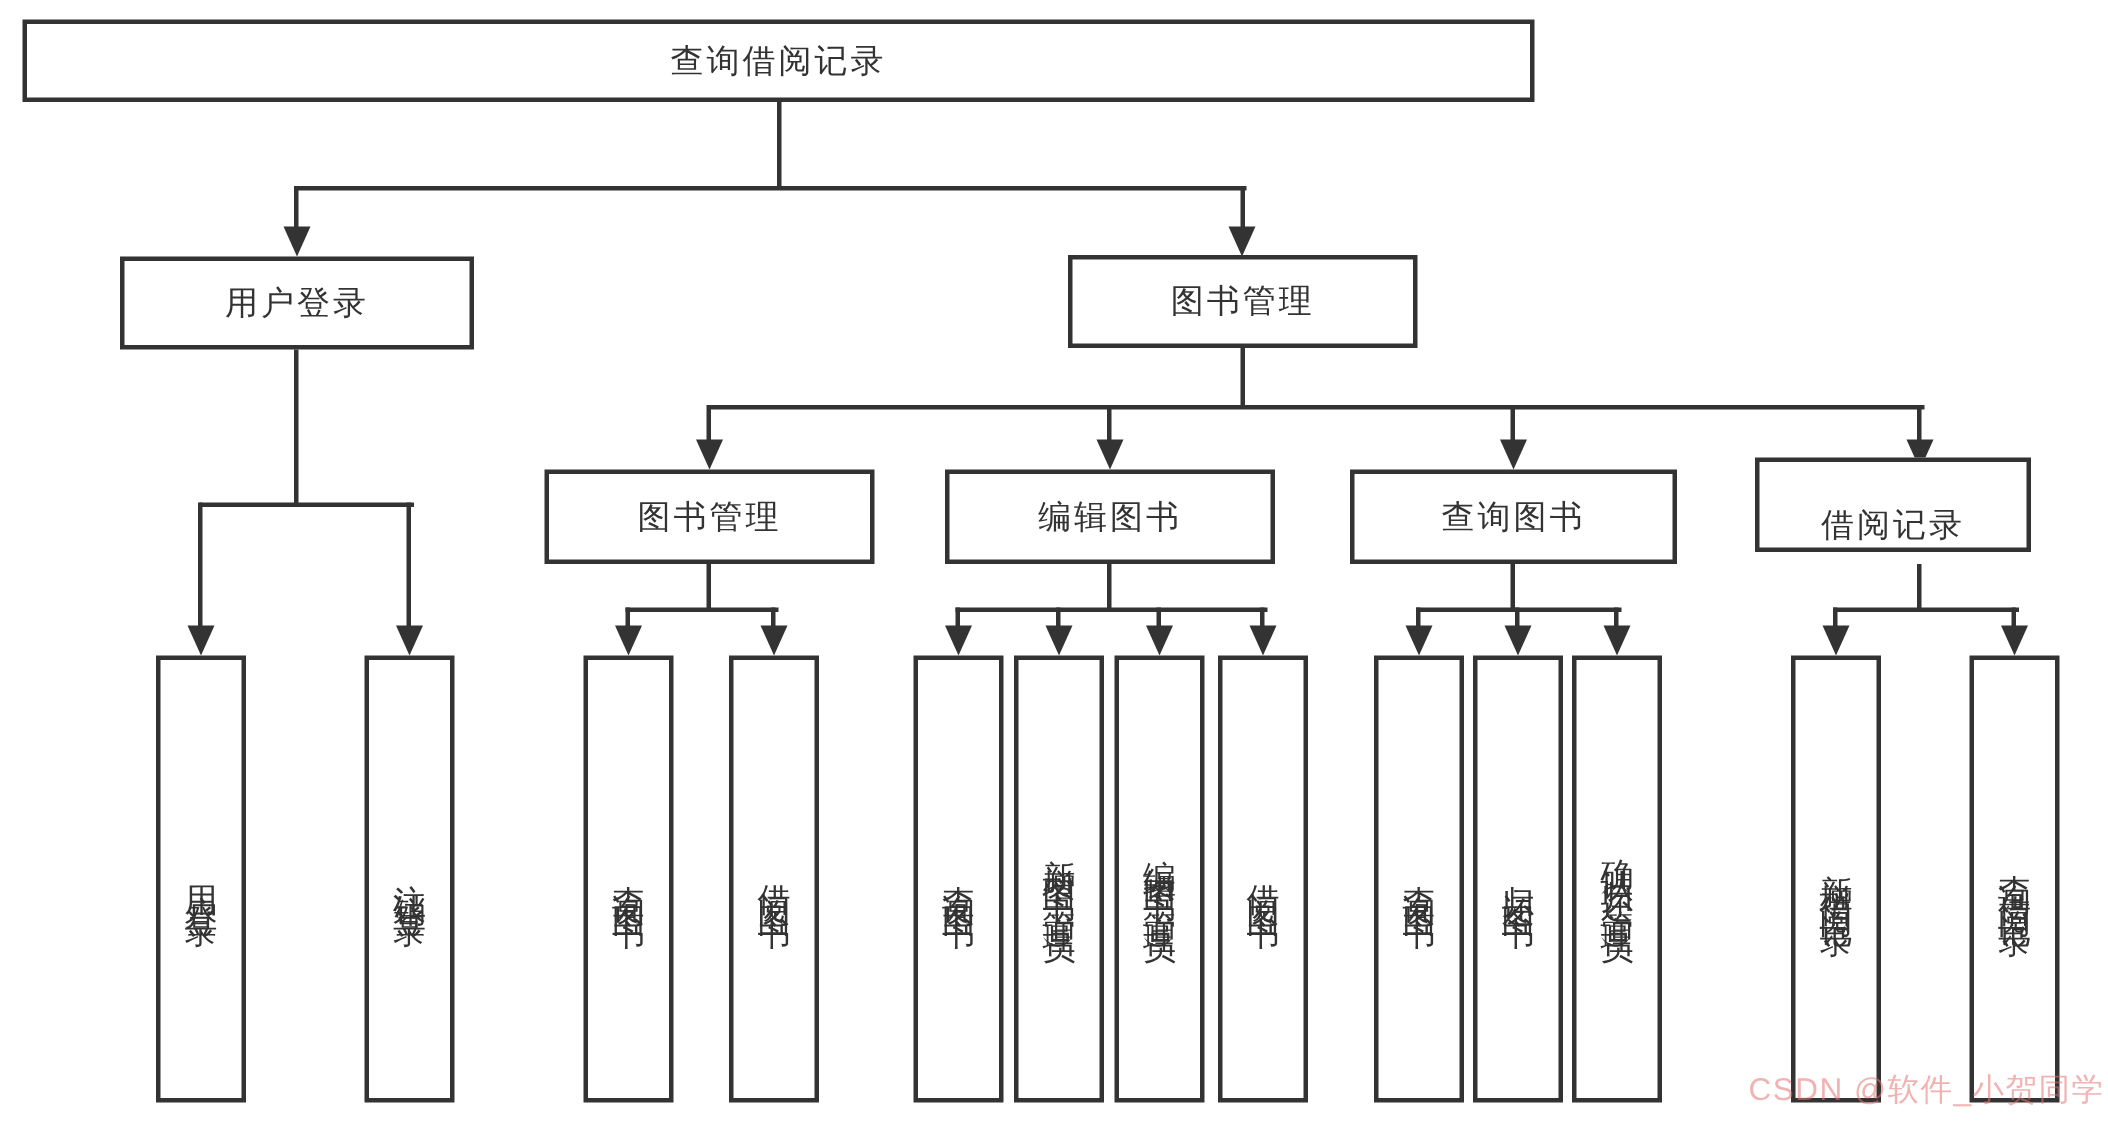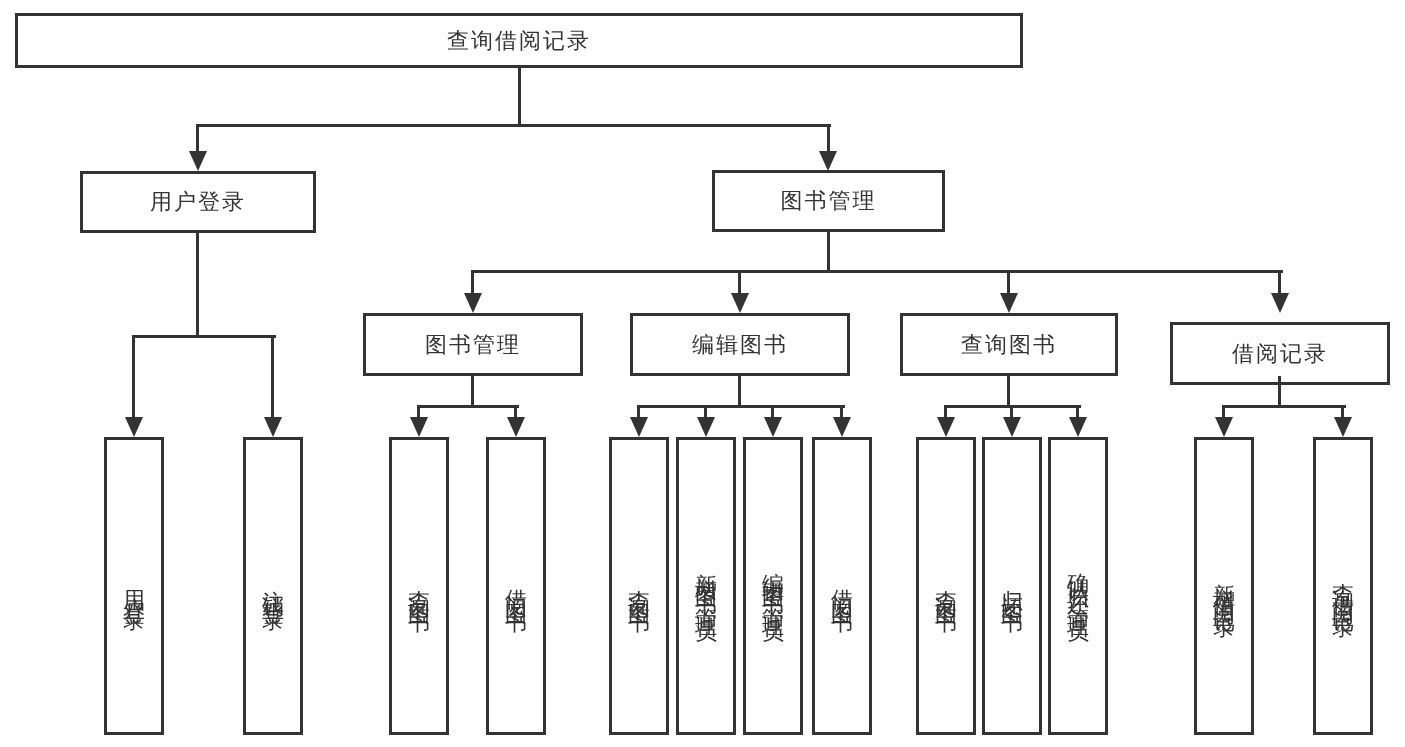--- a/index.html
+++ b/index.html
@@ -89,21 +89,21 @@
 
   <div class="box" style="left:363px;top:313px;width:220px;height:63px;">
     <span>图书管理</span>
   </div>
   <div class="box" style="left:630px;top:313px;width:220px;height:63px;">
     <span>编辑图书</span>
   </div>
   <div class="box" style="left:900px;top:313px;width:218px;height:63px;">
     <span>查询图书</span>
   </div>
-  <div class="box" style="left:1170px;top:322px;width:220px;height:63px;">
+  <div class="box" style="left:1170px;top:305px;width:184px;height:63px;align-items:flex-end;">
     <span>借阅记录</span>
   </div>
 
   <div class="v-line" style="left:471px;top:376px;height:31px;"></div>
   <div class="h-line" style="left:417px;top:405px;width:102px;"></div>
   <div class="v-line" style="left:417px;top:405px;height:14px;"></div>
   <div class="arrow" style="left:410px;top:417px;"></div>
   <div class="v-line" style="left:514px;top:405px;height:14px;"></div>
   <div class="arrow" style="left:507px;top:417px;"></div>
 
@@ -171,14 +171,15 @@
     <span>确认归还（管理员）</span>
   </div>
 
   <div class="box vbox" style="left:1194px;top:437px;width:60px;height:298px;">
     <span>新增借阅记录</span>
   </div>
   <div class="box vbox" style="left:1313px;top:437px;width:60px;height:298px;">
     <span>查询借阅记录</span>
   </div>
 
+  <div class="watermark">CSDN @软件_小贺同学</div>
 
 </div>
 
 </body></html>

